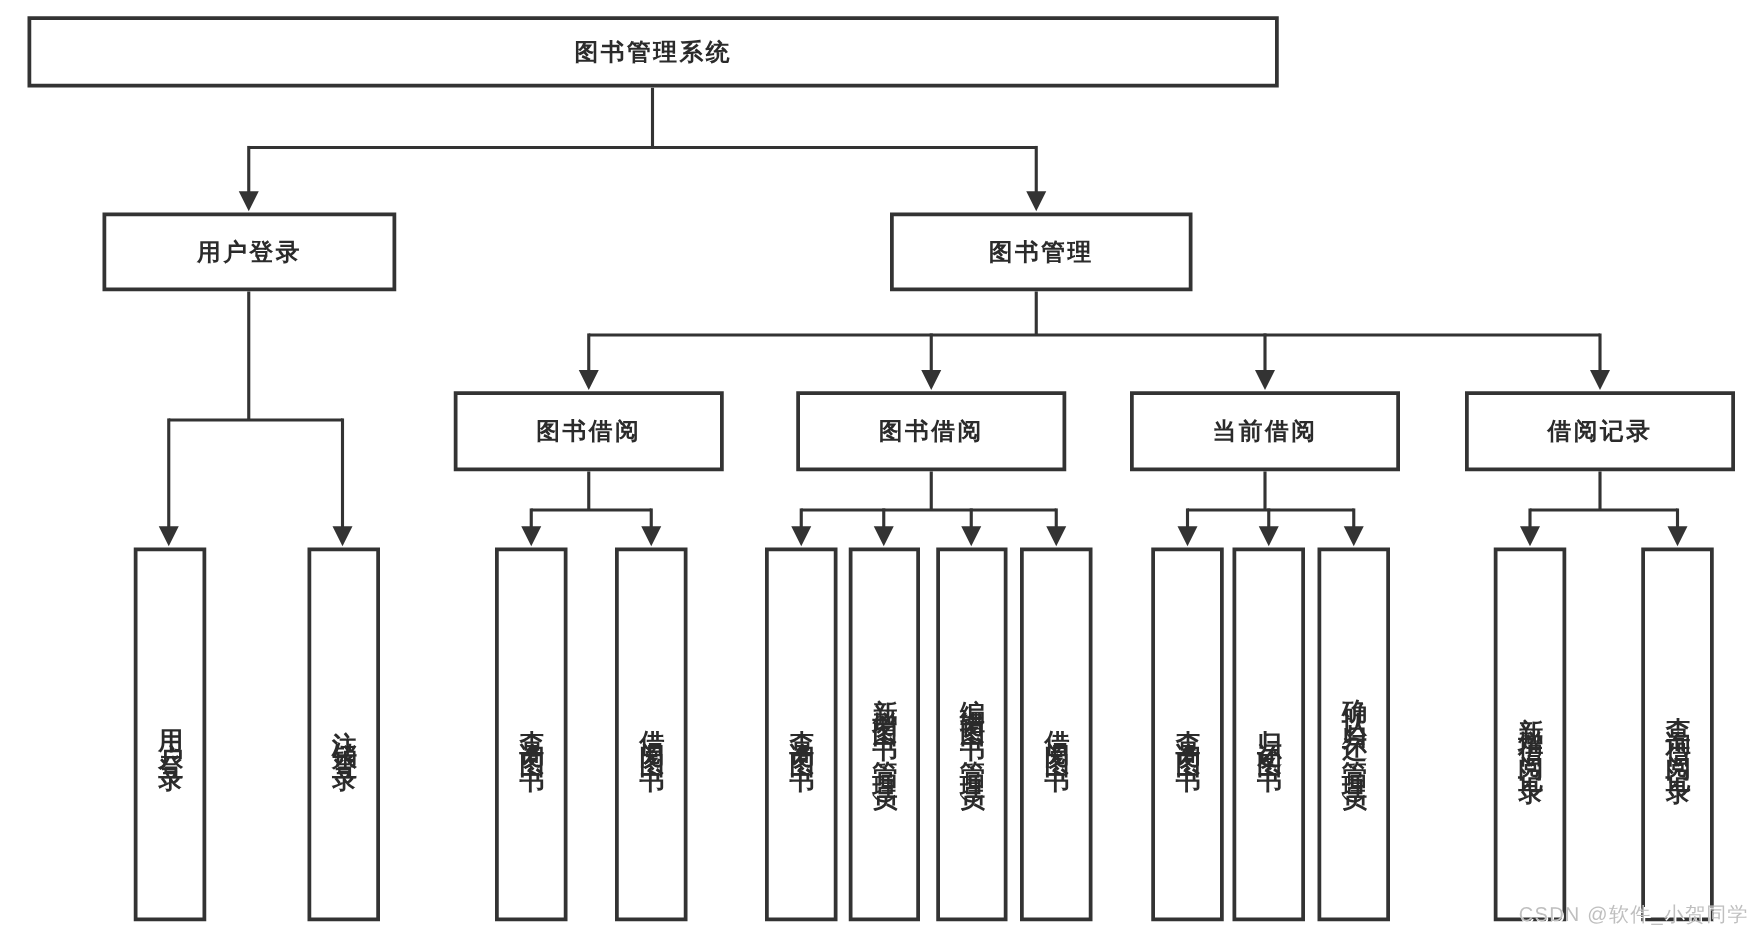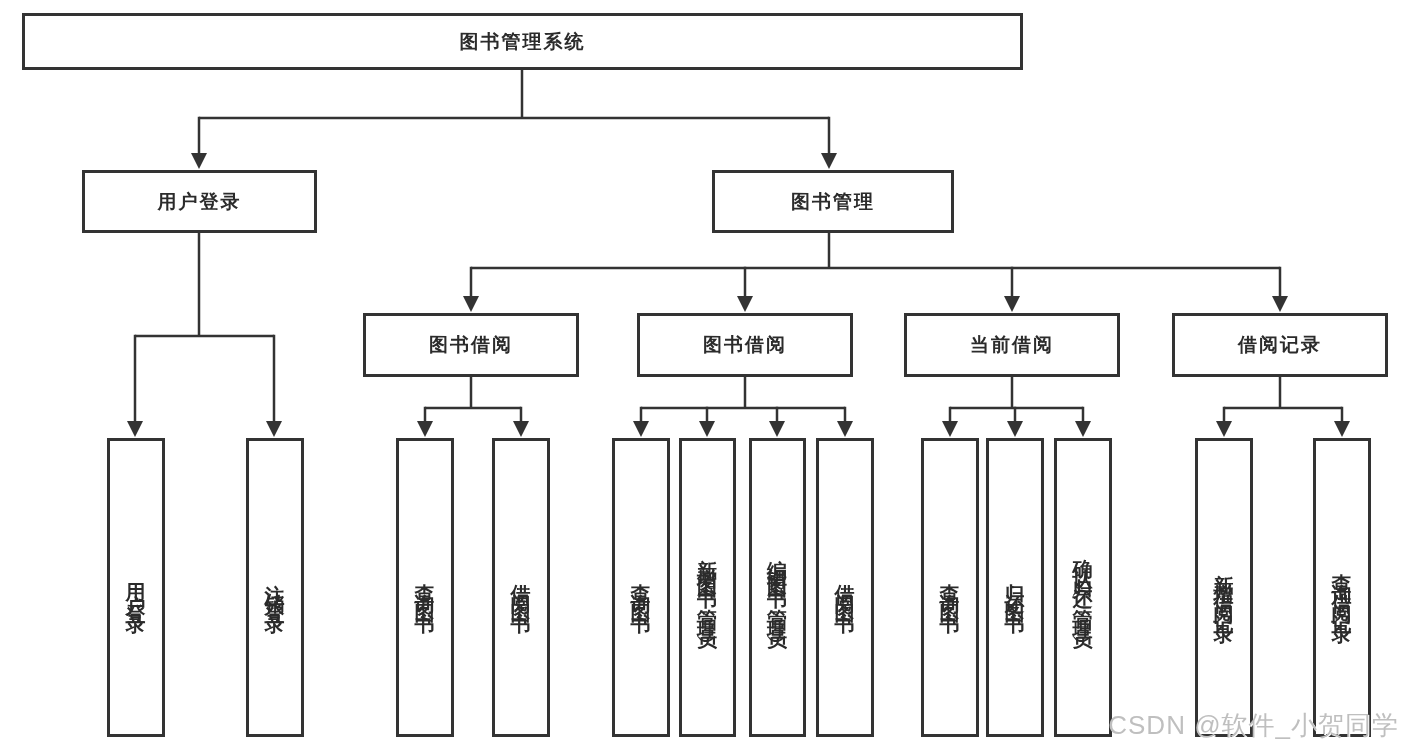--- a/index.html
+++ b/index.html
@@ -45,21 +45,21 @@
     writing-mode:vertical-rl;
     text-orientation:mixed;
     font-size:20px;
     letter-spacing:10px;
     line-height:1;
   }
   .watermark{
     position:absolute;
     right:6px;
     bottom:4px;
-    font-size:26px;
+    font-size:16px;
     letter-spacing:1px;
     color:var(--wm);
     text-shadow:1px 1px 0 #ffffff;
     white-space:nowrap;
     z-index:5;
   }
 </style>
 </head>
 <body>
 

